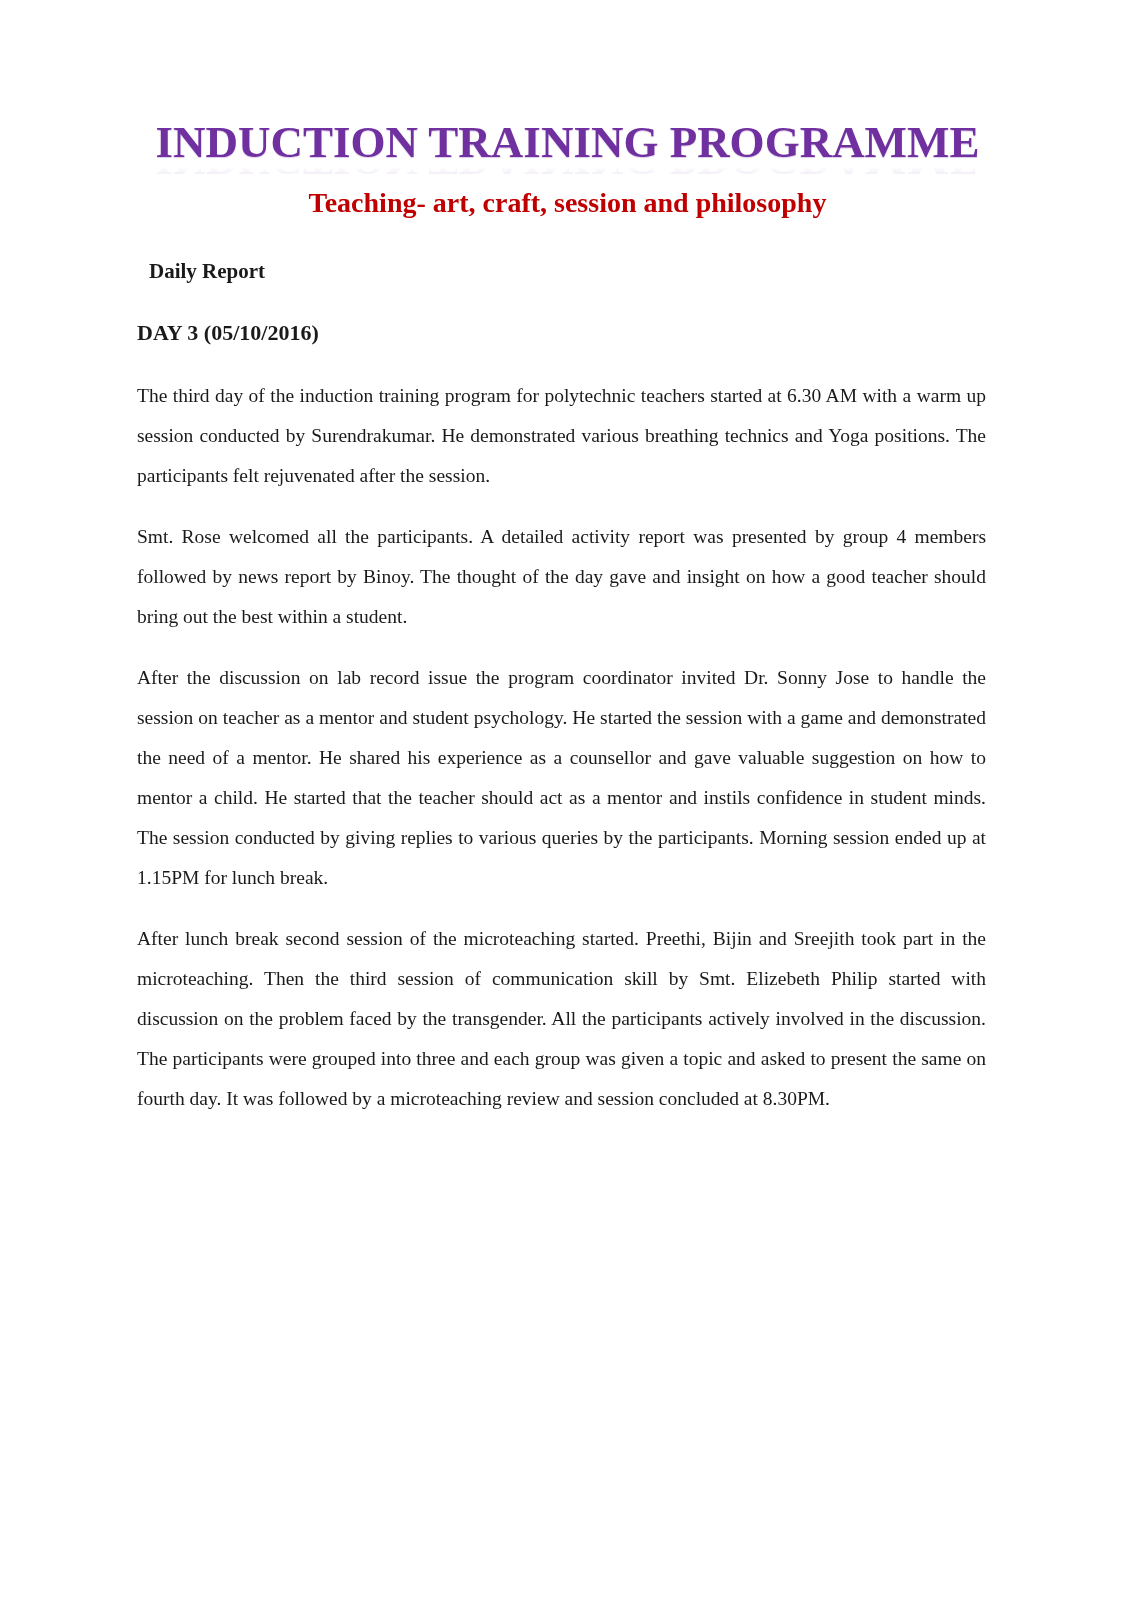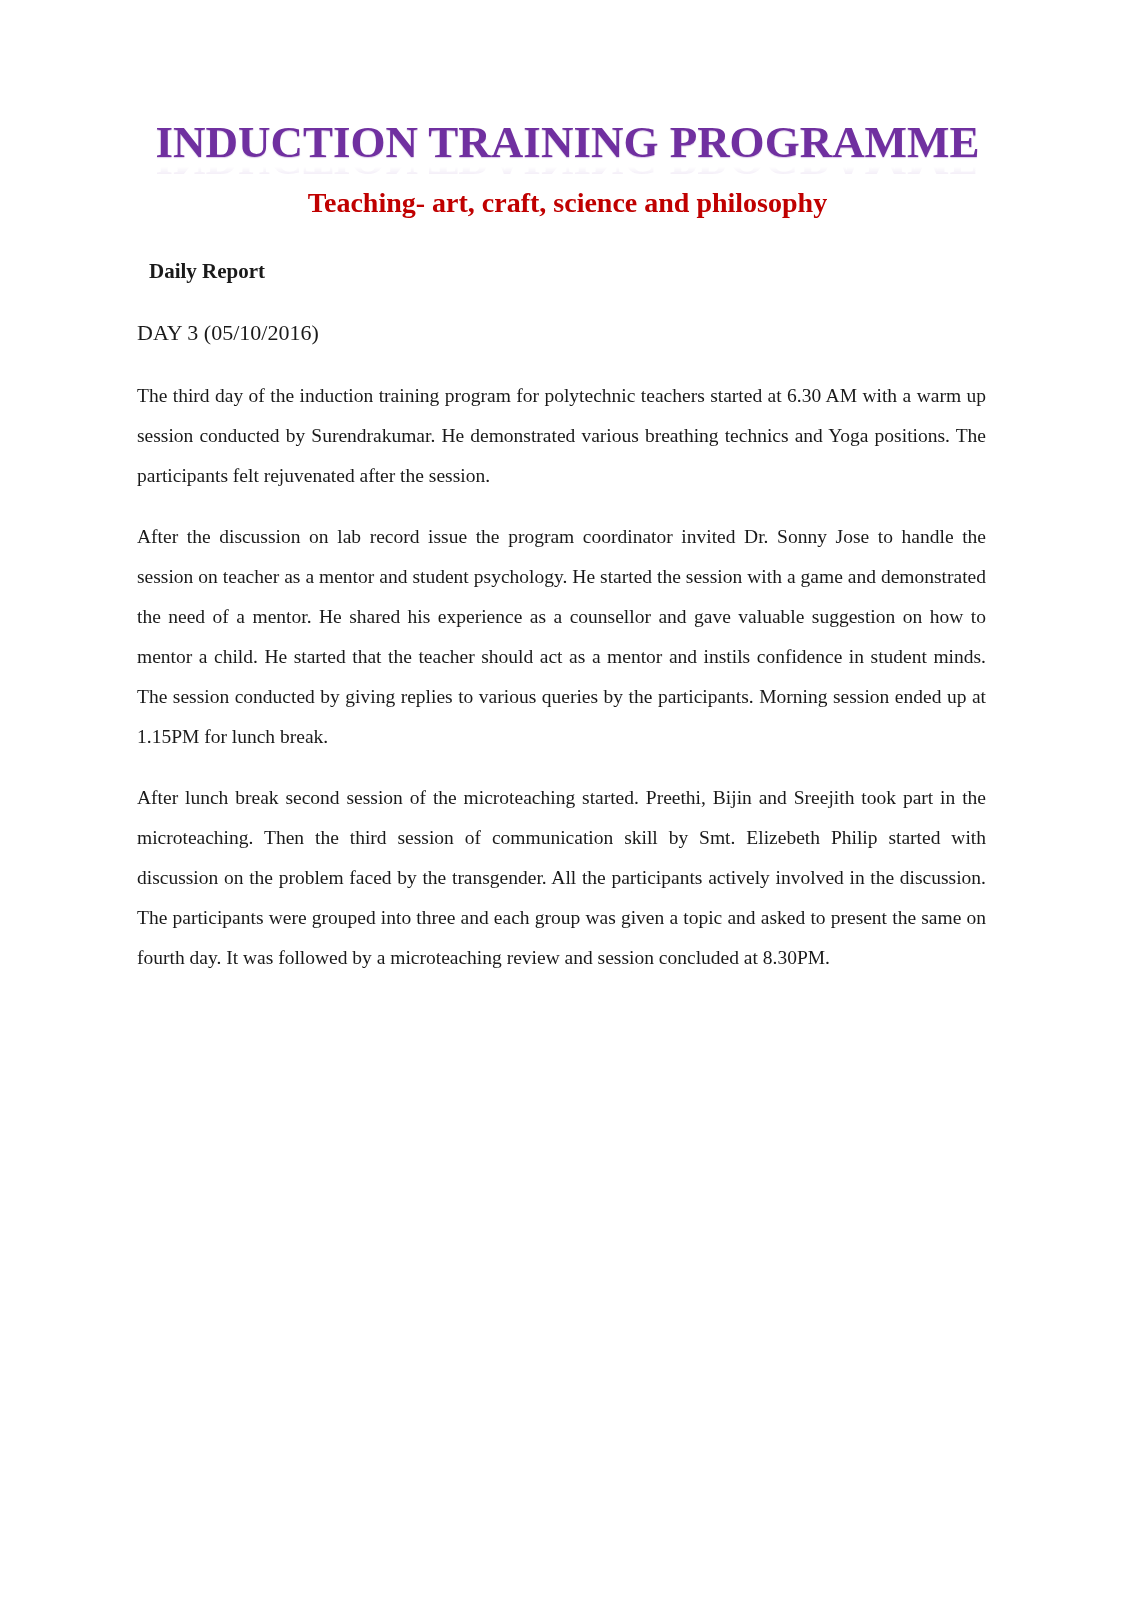--- a/index.html
+++ b/index.html
@@ -57,47 +57,48 @@
     margin: 2px 0 0 0;
     line-height: 1.2;
   }
   .report-label {
     font-size: 21px;
     font-weight: bold;
     margin: 40px 0 0 12px;
   }
   .day-heading {
     font-size: 22px;
-    font-weight: normal;
+    font-weight: bold;
     margin: 36px 0 0 0;
   }
   .body-text p {
     font-size: 19.5px;
     line-height: 2.05;
     text-align: justify;
     margin: 0 12px 21px 0;
   }
   .body-text p:first-child {
     margin-top: 30px;
   }
 </style>
 </head>
 <body>
 
 <div class="page">
 
   <div class="title-block">
     <h1 class="doc-title">INDUCTION TRAINING PROGRAMME</h1>
     <div class="doc-title-reflection" aria-hidden="true">INDUCTION TRAINING PROGRAMME</div>
-    <h2 class="doc-subtitle">Teaching- art, craft, science and philosophy</h2>
+    <h2 class="doc-subtitle">Teaching- art, craft, session and philosophy</h2>
   </div>
 
   <div class="report-label">Daily Report</div>
 
   <div class="day-heading">DAY 3 (05/10/2016)</div>
 
   <div class="body-text">
     <p>The third day of the induction training program for polytechnic teachers started at 6.30 AM with a warm up session conducted by Surendrakumar. He demonstrated various breathing technics and Yoga positions. The participants felt rejuvenated after the session.</p>
+    <p>Smt. Rose welcomed all the participants. A detailed activity report was presented by group 4 members followed by news report by Binoy. The thought of the day gave and insight on how a good teacher should bring out the best within a student.</p>
     <p>After the discussion on lab record issue the program coordinator invited Dr. Sonny Jose to handle the session on teacher as a mentor and student psychology. He started the session with a game and demonstrated the need of a mentor. He shared his experience as a counsellor and gave valuable suggestion on how to mentor a child. He started that the teacher should act as a mentor and instils confidence in student minds. The session conducted by giving replies to various queries by the participants. Morning session ended up at 1.15PM for lunch break.</p>
     <p>After lunch break second session of the microteaching started.  Preethi, Bijin and Sreejith took part in the microteaching. Then the third session of communication skill by Smt. Elizebeth Philip started with discussion on the problem faced by the transgender. All the participants actively involved in the discussion. The participants were grouped into three and each group was given a topic and asked to present the same on fourth day. It was followed by a microteaching review and session concluded at 8.30PM.</p>
   </div>
 
 </div>
 
 </body></html>

